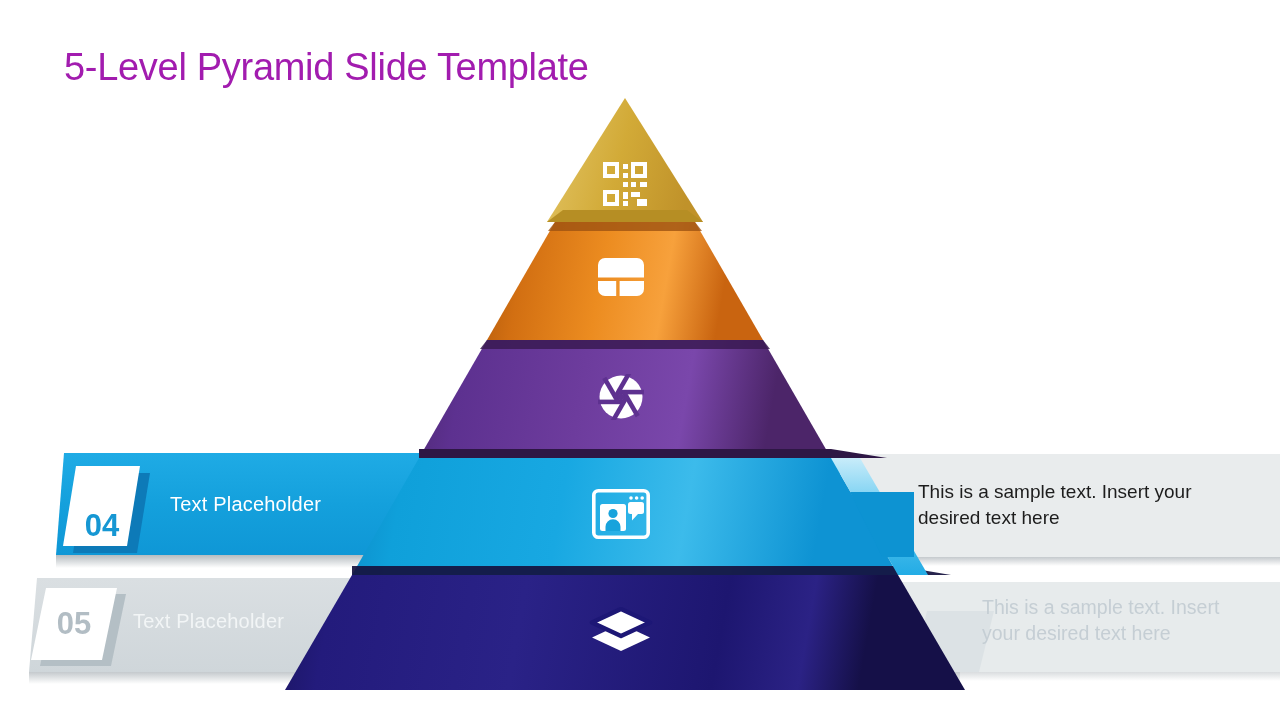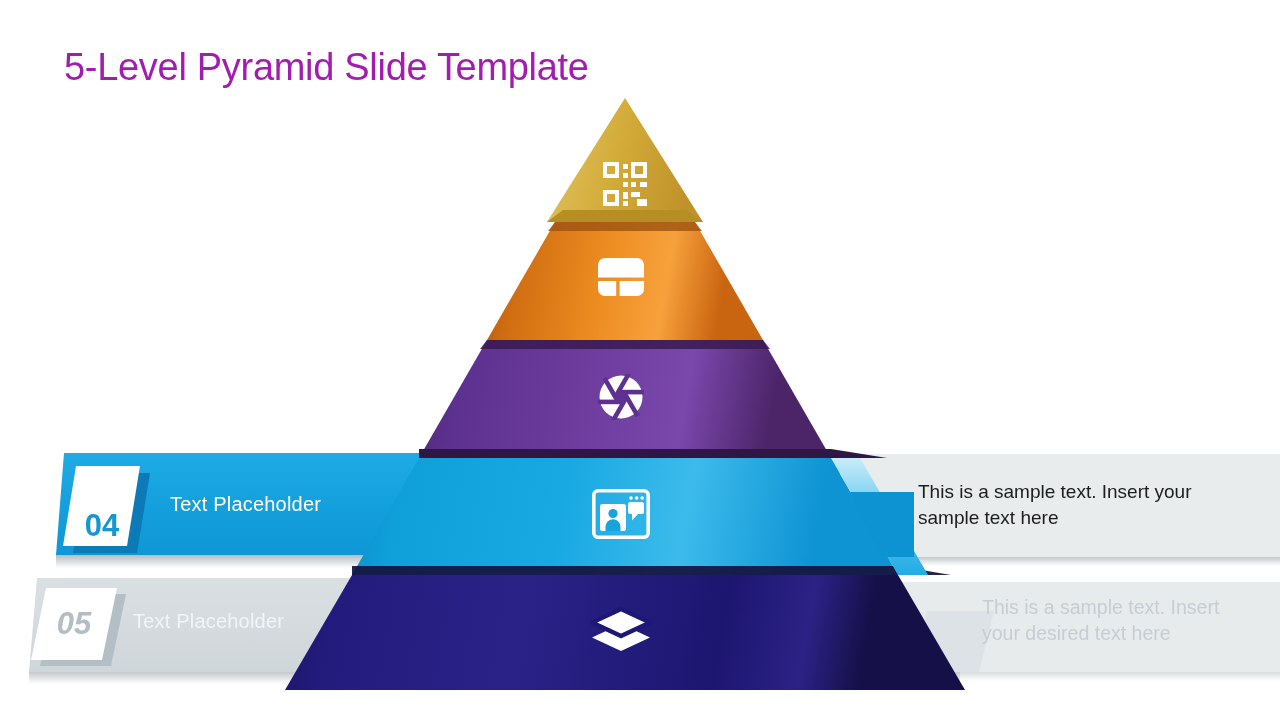--- a/index.html
+++ b/index.html
@@ -30,21 +30,21 @@
   .band5-shadow{clip-path:polygon(960px 672px,1280px 672px,1280px 681px,960px 681px);
       background:linear-gradient(180deg,rgba(130,140,148,.3) 672px,rgba(130,140,148,0) 681px);}
   .tab5{clip-path:polygon(927px 611px,994px 611px,979px 672px,912px 672px);background:#dce2e5;}
   .banner5{clip-path:polygon(37px 578px,870px 578px,834px 672px,29px 672px);
       background:linear-gradient(180deg,#dadfe2 578px,#cfd6da 672px);}
   .banner5-shadow{clip-path:polygon(29px 672px,960px 672px,960px 684px,29px 684px);
       background:linear-gradient(180deg,rgba(125,136,144,.45) 672px,rgba(125,136,144,0) 684px);}
   .sq5-shadow{clip-path:polygon(55px 594px,126px 594px,111px 666px,40px 666px);background:#b4bfc5;}
   .sq5{clip-path:polygon(46px 588px,117px 588px,102px 660px,31px 660px);background:#ffffff;}
   .num5{position:absolute;left:41px;top:588px;width:66px;height:72px;display:flex;align-items:center;
-        justify-content:center;font-size:31px;font-weight:700;color:#b2bdc4;font-style:italic;}
+        justify-content:center;font-size:31px;font-weight:700;color:#b2bdc4;}
   .label5{position:absolute;left:133px;top:610px;font-size:20px;color:#f2f5f6;letter-spacing:.2px;}
   .desc5{position:absolute;left:982px;top:594px;width:300px;font-size:19.5px;line-height:26px;color:#c5ced4;}
 
   
   .lvl5{clip-path:polygon(352px 575px,898px 575px,965px 690px,285px 690px);
       background:linear-gradient(100deg,#0d0a33 290px,#231b7c 430px,#2a2287 620px,#1d1670 820px,#2b2285 905px,#151048 965px);}
   .lvl4{clip-path:polygon(419px 458px,831px 458px,898px 575px,352px 575px);
       background:linear-gradient(100deg,#0a73b4 355px,#0fa0da 480px,#18a8e2 640px,#3cbbeb 765px,#0e93d3 898px);}
   .lvl3{clip-path:polygon(487px 340px,763px 340px,831px 458px,419px 458px);
       background:linear-gradient(100deg,#3f2058 420px,#5d3190 520px,#6d3c9d 640px,#7a47ab 745px,#4c2569 831px);}
@@ -160,21 +160,21 @@
     </g>
   </svg>
 
   <svg class="icon" style="left:588px;top:607px;" width="66" height="46" viewBox="0 0 66 46">
     <polygon points="33,17 62,30.5 33,44 4,30.5" fill="#ffffff"></polygon>
     <polygon points="33,2 62,15.5 33,29 4,15.5" fill="#ffffff" stroke="#1d1776" stroke-width="4.5" stroke-linejoin="round"></polygon>
   </svg>
 
   <div class="desc4">
     <div>This is a sample text. Insert your</div>
-    <div>sample text here</div>
+    <div>desired text here</div>
   </div>
   <div class="desc5">
     <div>This is a sample text. Insert</div>
     <div>your desired text here</div>
   </div>
 
   <div class="title">5-Level Pyramid Slide Template</div>
 
 </div>
 

